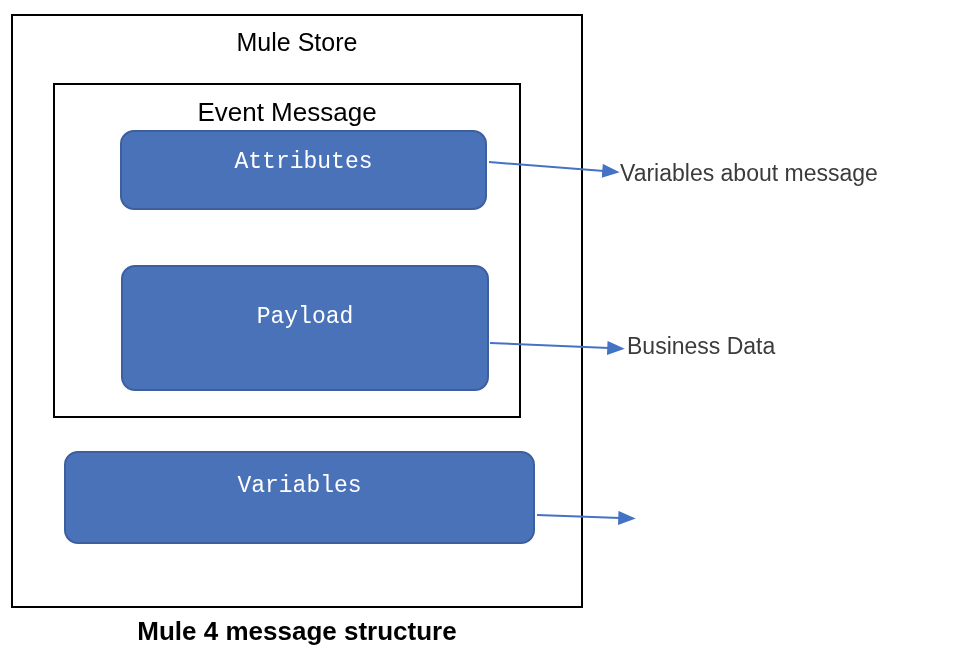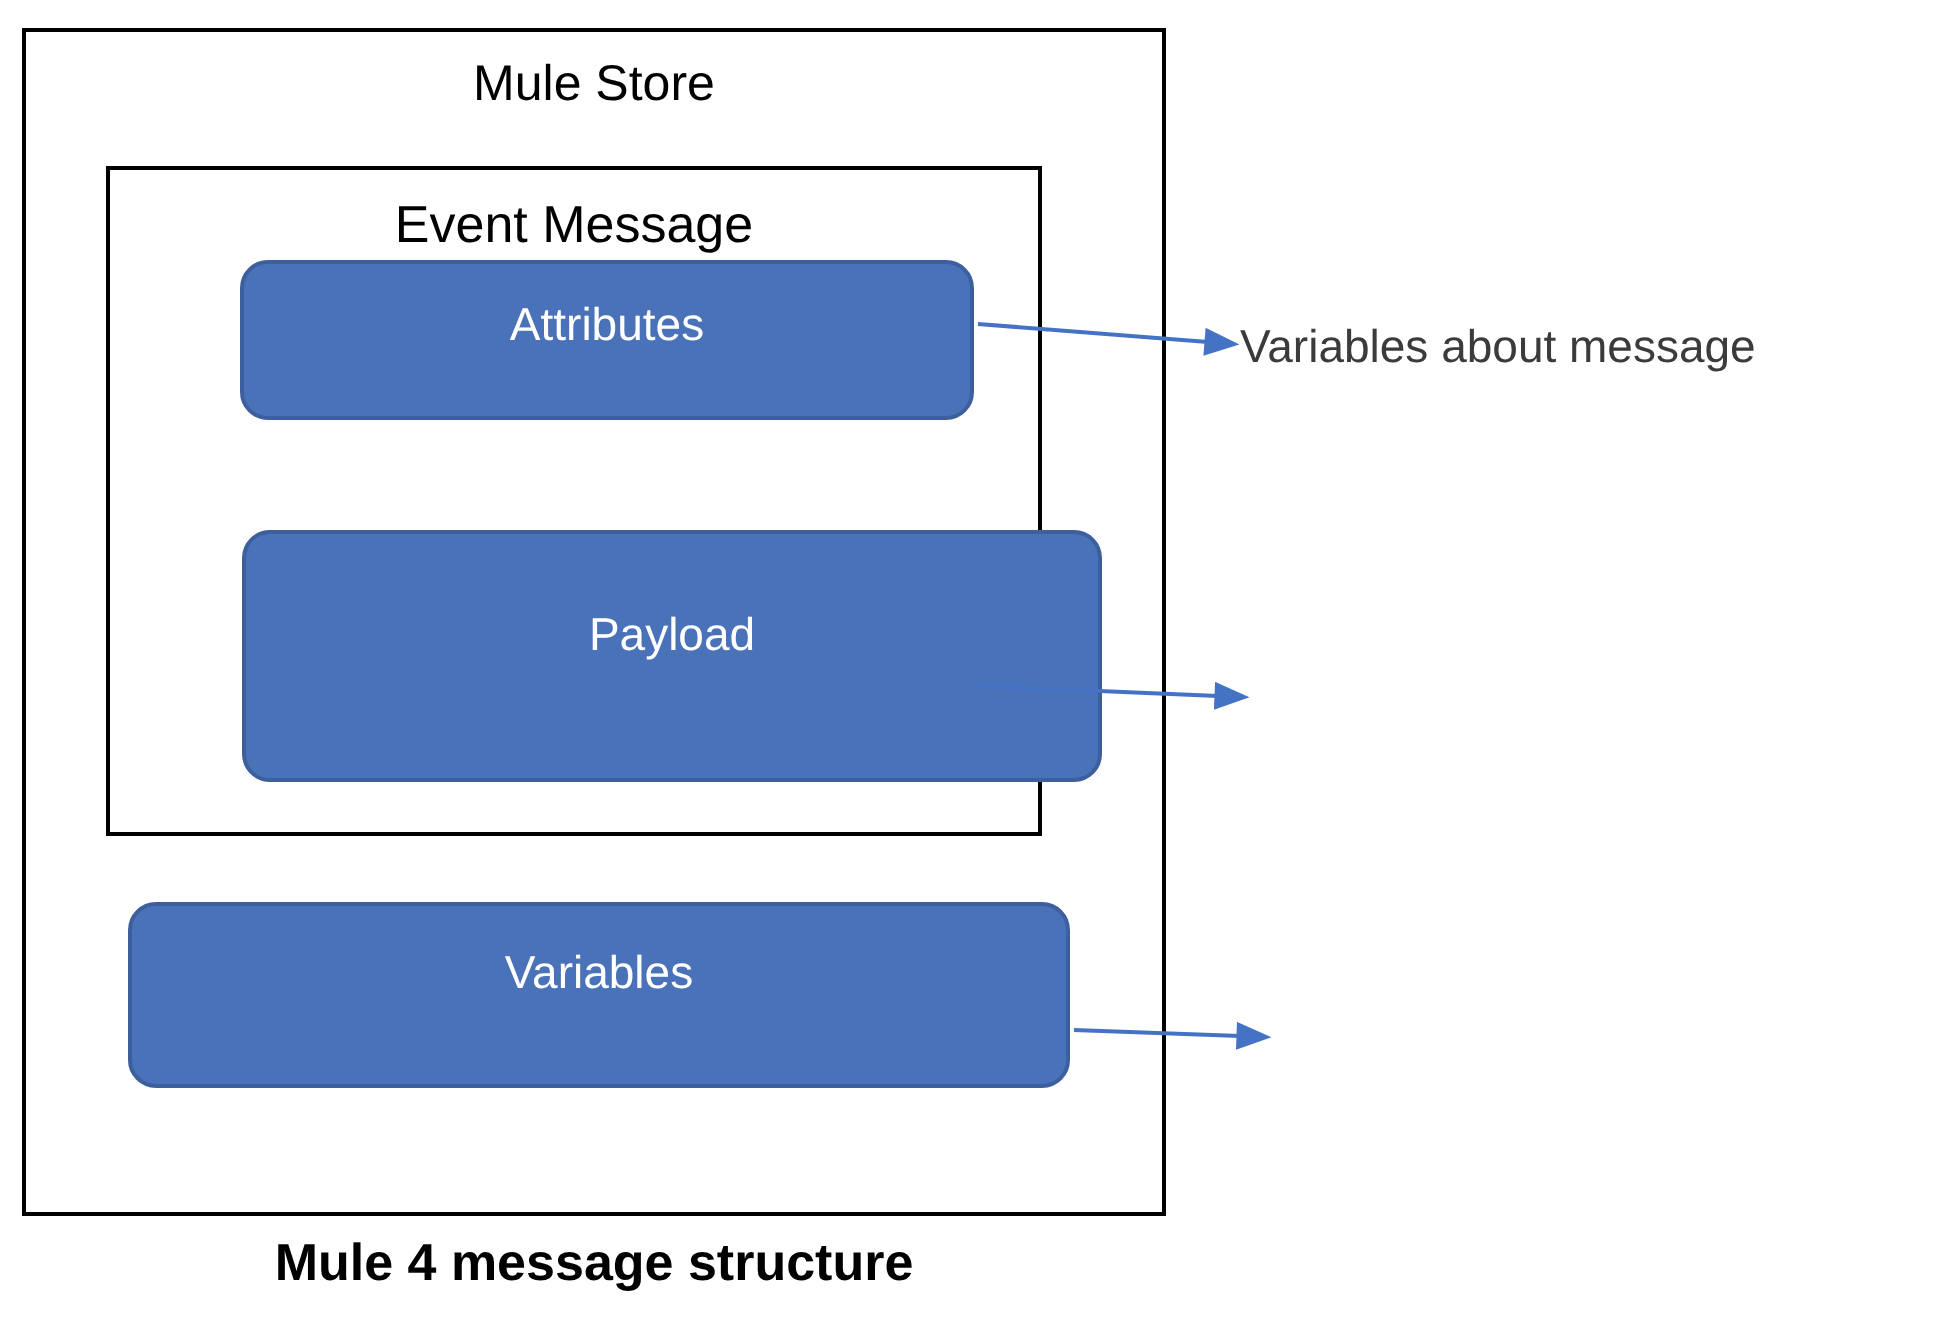--- a/index.html
+++ b/index.html
@@ -55,23 +55,24 @@
     position: absolute;
     background: var(--box-fill);
     border: 2px solid var(--box-border);
     border-radius: 14px;
     display: flex;
     justify-content: center;
     align-items: flex-start;
     color: var(--node-text);
     font-size: 23px;
     line-height: 26px;
+    font-family: Liberation Mono, monospace;
   }
   .node-attributes { left: 65px; top: 45px;  width: 367px; height: 80px;  padding-top: 17px; }
-  .node-payload    { left: 66px; top: 180px; width: 430px; height: 126px; padding-top: 37px; }
+  .node-payload    { left: 66px; top: 180px; width: 368px; height: 126px; padding-top: 37px; }
   .node-variables  { left: 51px; top: 435px; width: 471px; height: 93px;  padding-top: 20px; }
   .annotation {
     position: absolute;
     font-size: 23px; line-height: 28px;
     color: var(--label-text);
     white-space: nowrap;
   }
   .annotation-attributes { left: 620px; top: 159px; }
   .annotation-payload    { left: 627px; top: 332px; }
   .annotation-variables  { left: 632px; top: 504px; }
@@ -130,17 +131,18 @@
         <path class="arrowhead" d="M0,0 L10,4 L0,8 Z"></path>
       </marker>
     </defs>
     <line x1="489" y1="162" x2="604" y2="171" marker-end="url(#arrowhead)"></line>
     <line x1="490" y1="343" x2="609" y2="348" marker-end="url(#arrowhead)"></line>
     <line x1="537" y1="515" x2="620" y2="518" marker-end="url(#arrowhead)"></line>
   </svg>
 
   <div class="annotation annotation-attributes">Variables about message</div>
 
+  <div class="annotation annotation-payload">Business Data</div>
 
 
   <div class="caption">Mule 4 message structure</div>
 
 </div>
 
 </body></html>

